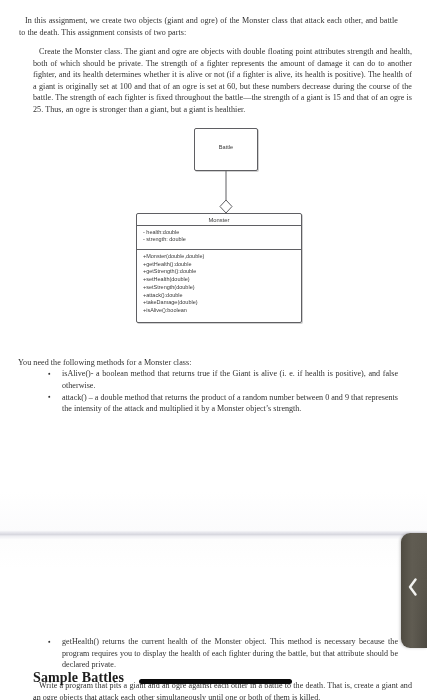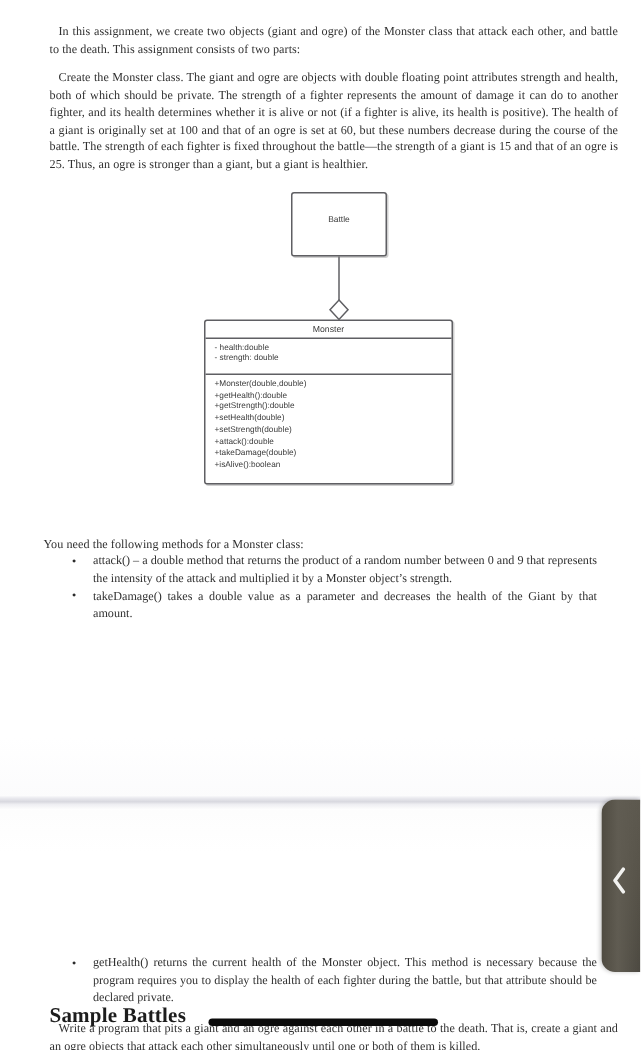--- a/index.html
+++ b/index.html
@@ -188,21 +188,21 @@
     height: 4.5px;
     background: #0b0b0b;
     border-radius: 2.6px;
   }
 </style>
 </head>
 <body>
 
 <div class="page page-one"></div>
 
-<p class="para indent" style="left:33px; top:7px; width:379px;">In this assignment, we create two objects (giant and ogre) of the Monster class that attack each other, and battle to the death. This assignment consists of two parts:</p>
+<p class="para indent" style="left:19px; top:7px; width:379px;">In this assignment, we create two objects (giant and ogre) of the Monster class that attack each other, and battle to the death. This assignment consists of two parts:</p>
 
 <p class="para indent" style="left:33px; top:38px; width:379px;">Create the Monster class.  The giant and ogre are objects with double floating point attributes strength and health, both of which should be private.  The strength of a fighter represents the amount of damage it can do to another fighter, and its health determines whether it is alive or not (if a fighter is alive, its health is positive). The health of a giant is originally set at 100 and that of an ogre is set at 60, but these numbers decrease during the course of the battle. The strength of each fighter is fixed throughout the battle—the strength of a giant is 15 and that of an ogre is 25. Thus, an ogre is stronger than a giant, but a giant is healthier.</p>
 
 <div id="uml">
 
   <svg class="uml-connector" width="427" height="340" viewBox="0 0 427 340">
     <line x1="226" y1="171" x2="226" y2="200" stroke="#5f5f63" stroke-width="1"></line>
     <polygon points="226,200 232,206.5 226,213 220,206.5" fill="#ffffff" stroke="#5f5f63" stroke-width="1"></polygon>
   </svg>
 
@@ -224,25 +224,25 @@
       <div class="uml-line">+getStrength():double</div>
       <div class="uml-line">+setHealth(double)</div>
       <div class="uml-line">+setStrength(double)</div>
       <div class="uml-line">+attack():double</div>
       <div class="uml-line">+takeDamage(double)</div>
       <div class="uml-line">+isAlive():boolean</div>
     </div>
   </div>
 </div>
 
-<p class="para" style="left:29px; top:349px; width:379px;">You need the following methods for a Monster class:</p>
+<p class="para" style="left:18px; top:349px; width:379px;">You need the following methods for a Monster class:</p>
 
 <ul class="bullets" style="left:48px; top:368px; width:350px;">
+  <li>isAlive()- a boolean method that returns true if the Giant is alive (i. e. if health is positive), and false otherwise.</li>
   <li>attack() – a double method that returns the product of a random number between 0 and 9 that represents the intensity of the attack and multiplied it by a Monster object’s strength.</li>
-  <li>takeDamage() takes a double value as a parameter and decreases the health of the Giant by that amount.</li>
 </ul>
 
 <div class="page-gap"></div>
 
 <div class="page page-two"></div>
 
 <ul class="bullets" style="left:48px; top:636px; width:350px;">
   <li>getHealth() returns the current health of the Monster object. This method is necessary because the program requires you to display the health of each fighter during the battle, but that attribute should be declared private.</li>
 </ul>
 

